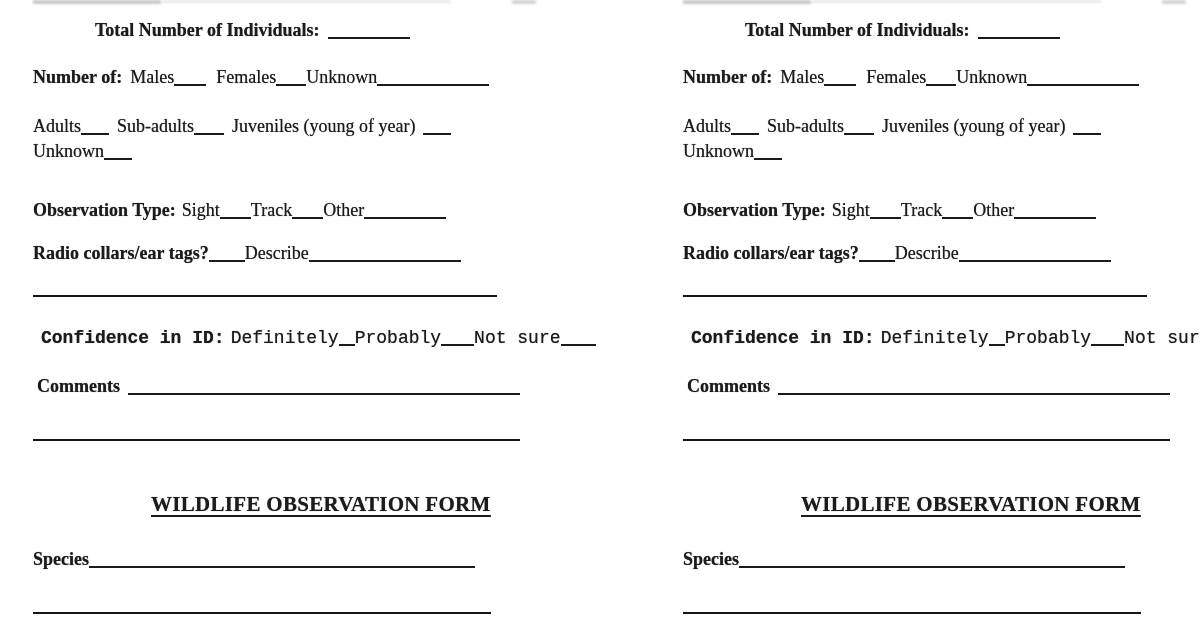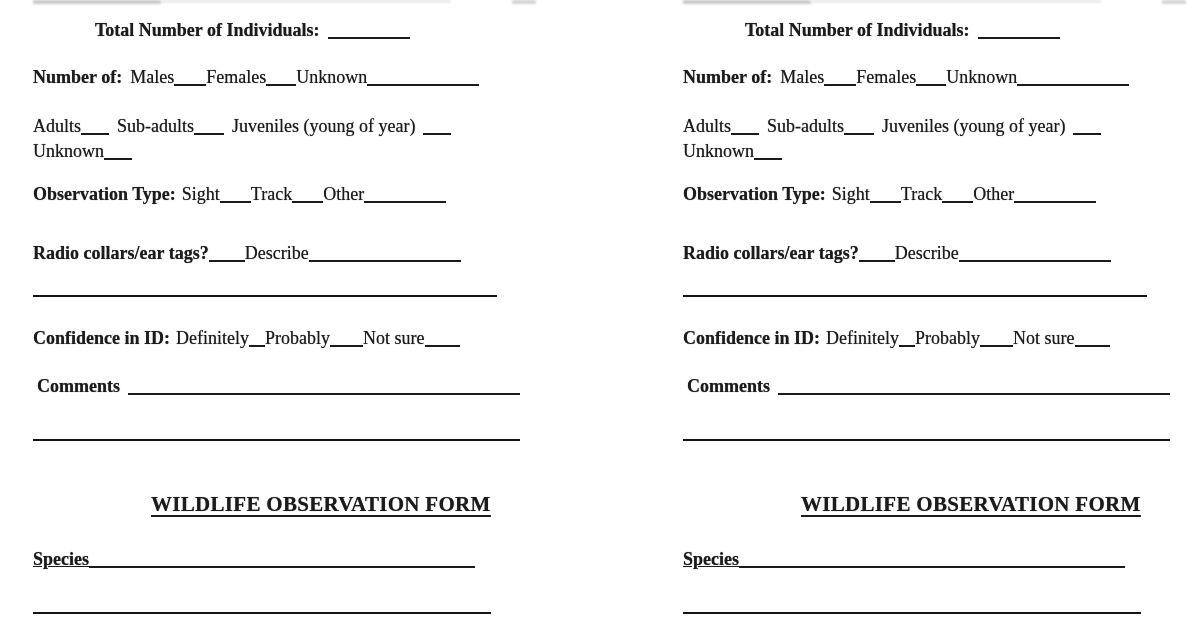--- a/index.html
+++ b/index.html
@@ -22,37 +22,37 @@
   .row { position:absolute; white-space:nowrap; }
   .b { font-weight:bold; }
   
   .bl {
     display:inline-block; height:10px;
     border-bottom:2px solid #1b1b1b;
     vertical-align:-3px;
   }
   
   .rule { position:absolute; border-top:2.5px solid #151515; height:0; }
-  .g6 { margin-left:6px; } .g8 { margin-left:8px; } .g10 { }
+  .g6 { margin-left:6px; } .g8 { margin-left:8px; } .g10 { margin-left:10px; }
   
   .r-total      { top:20px;  left:62px; }
   .r-numberof   { top:67px;  left:0; }
   .r-ages1      { top:116px; left:0; }
   .r-ages2      { top:141px; left:0; }
-  .r-obstype    { top:184px; left:0; }
+  .r-obstype    { top:200px; left:0; }
   .r-radio      { top:243px; left:0; }
   .rule-1       { top:295px; left:0; width:464px; }
-  .r-confidence { top:328px; left:0; }
+  .r-confidence { top:328px; left:8px;font-family:Liberation Mono, monospace; }
   .r-comments   { top:376px; left:4px; }
   .rule-2       { top:439px; left:0; width:487px; }
   .r-formtitle  { top:494px; left:118px;
                   font-size:21px; font-weight:bold; letter-spacing:0.3px;
                   text-decoration:underline;
                   text-decoration-thickness:2px; text-underline-offset:4px; }
-  .r-species    { top:549px; left:0;text-decoration:underline; }
+  .r-species    { top:549px; left:0; }
   .rule-3       { top:612px; left:0; width:458px; }
   
   .rem { position:absolute; top:0; filter:blur(1px); }
   .rem-a { left:0;    width:128px; height:4px; background:#c9c9c9; }
   .rem-b { left:128px; width:290px; height:3px; background:#e9e9e9; }
   .rem-c { left:479px; width:24px;  height:4px; background:#d4d4d4; }
 </style>
 </head>
 <body>
 

